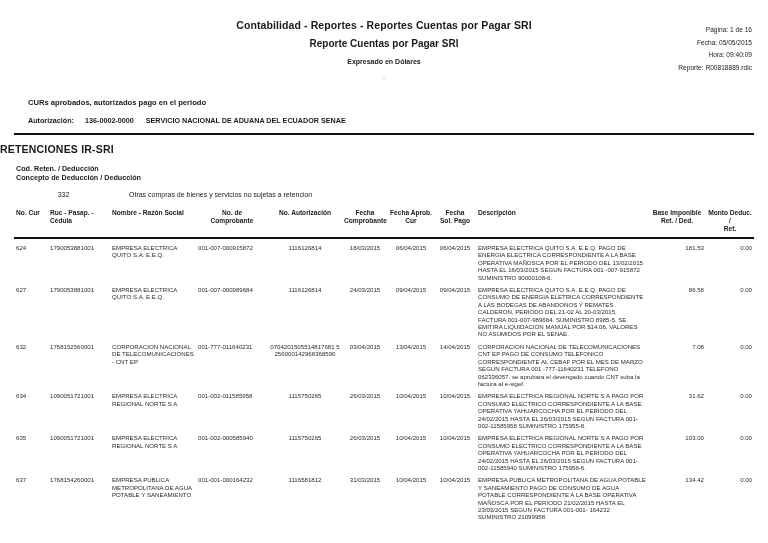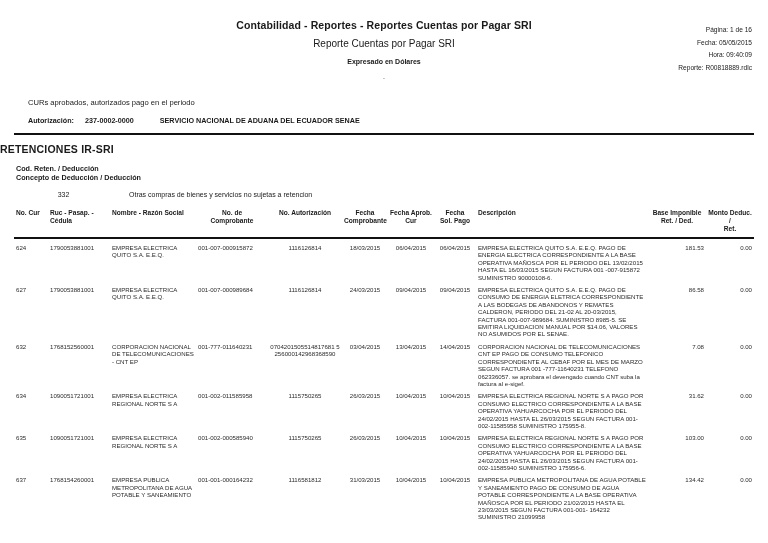--- a/index.html
+++ b/index.html
@@ -35,21 +35,21 @@
     margin: 0 auto 0 auto;
   }
   .title-main {
     font-size: 10.5px;
     font-weight: bold;
     letter-spacing: 0.1px;
     line-height: 15px;
   }
   .title-sub {
     font-size: 10px;
-    font-weight: normal;
+    font-weight: bold;
     line-height: 16px;
     margin-top: 3px;
   }
   .title-currency {
     font-size: 7px;
     font-weight: bold;
     line-height: 12px;
     margin-top: 4px;
   }
   .title-dot {
@@ -68,39 +68,39 @@
   }
   .meta-block div { white-space: nowrap; }
 
   
   .criteria {
     margin-top: 8px;
     padding-left: 28px;
     font-size: 7.2px;
   }
   .criteria-title {
-    font-weight: normal;
+    font-weight: bold;
     font-size: 7.6px;
     margin-bottom: 9px;
   }
   .crit-row {
     display: flex;
     align-items: baseline;
     margin-bottom: 8px;
     font-weight: bold;
   }
   .crit-label {
     width: 57px;
     font-size: 7.2px;
   }
   .crit-value {
     font-size: 7.2px;
   }
   .crit-value .code { display: inline-block; }
-  .crit-value .name { margin-left: 26px; }
+  .crit-value .name { margin-left: 12px; }
 
   
   .rule-thick {
     margin: 7px 14px 0 14px;
     border-top: 2.2px solid #111;
   }
   .section-title {
     text-align: left;
     font-size: 10.5px;
     font-weight: bold;
@@ -197,21 +197,21 @@
     </div>
   </div>
 
   <div class="criteria">
     <div class="criteria-title">CURs aprobados, autorizados pago en el periodo</div>
 
 
     <div class="crit-row">
       <div class="crit-label">Autorización:</div>
       <div class="crit-value">
-        <span class="code">237-0002-0000</span><span class="name">SERVICIO NACIONAL DE ADUANA DEL ECUADOR SENAE</span>
+        <span class="code">136-0002-0000</span><span class="name">SERVICIO NACIONAL DE ADUANA DEL ECUADOR SENAE</span>
       </div>
     </div>
 
   </div>
 
   <div class="rule-thick"></div>
 
   <div class="section-title">RETENCIONES IR-SRI</div>
 
   <div class="concept-head">

